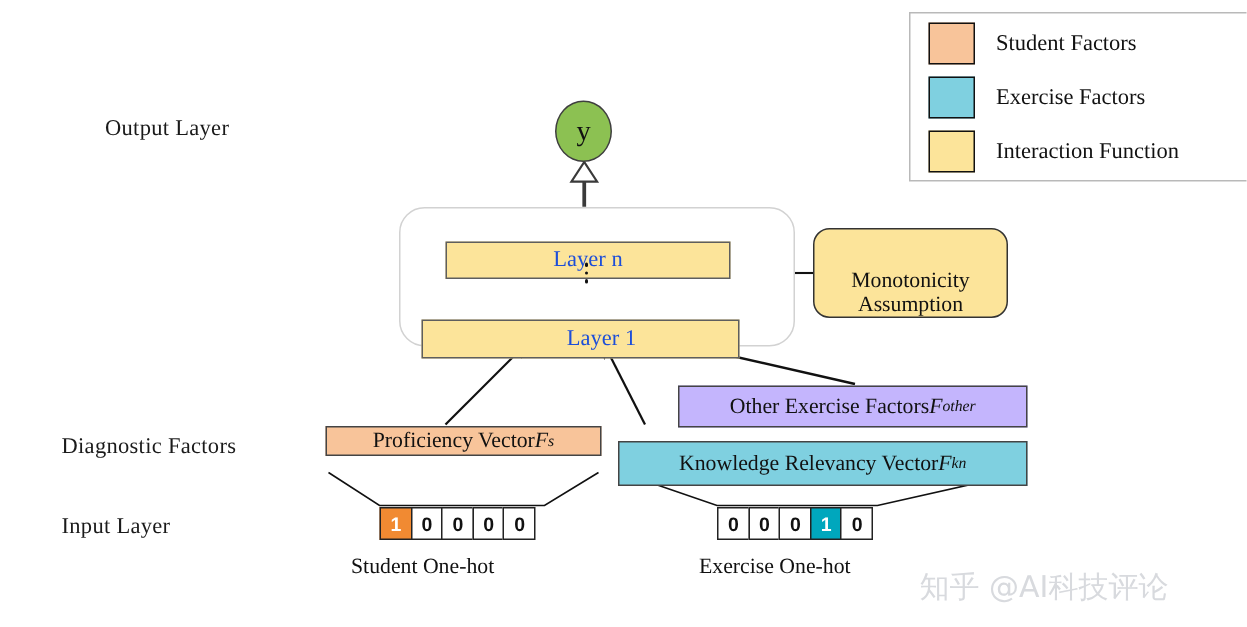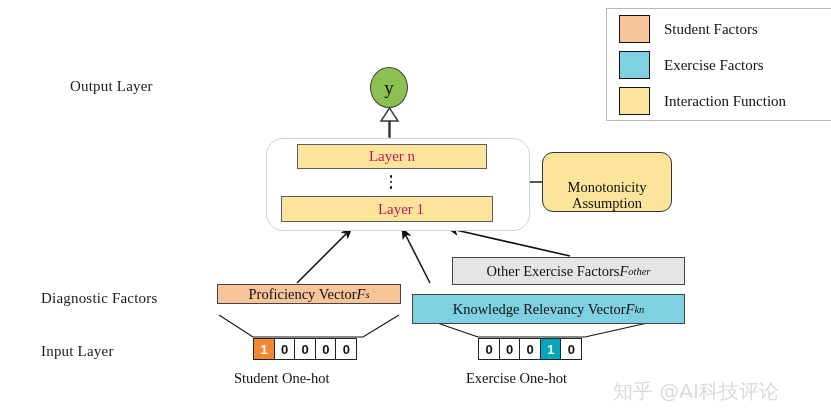--- a/index.html
+++ b/index.html
@@ -23,40 +23,40 @@
   #ynode{left:370px;top:67px;width:38px;height:41px;border-radius:50%;
          background:#8cc152;border:1.8px solid #3f3f3f;box-sizing:border-box;
          display:flex;align-items:center;justify-content:center;
          font-size:19px;font-style:normal;color:#111;}
 
   
   #ilayers{left:266px;top:138px;width:264px;height:93px;border:1.6px solid #d2d2d2;
            border-radius:17px;background:#fff;box-sizing:border-box;}
   .ylayer{position:absolute;background:#fce49a;border:1.5px solid #5e5e5e;
           box-sizing:border-box;display:flex;align-items:center;justify-content:center;
-          font-size:15px;color:#be185d;}
+          font-size:15px;color:#1d4ed8;margin-top:17px;}
   #layern{left:297px;top:144px;width:190px;height:25px;}
   #layer1{left:281px;top:196px;width:212px;height:26px;padding-left:28px;}
   #dots{left:383px;top:172px;width:16px;height:20px;display:flex;flex-direction:column;
         align-items:center;justify-content:center;gap:3px;}
   #dots i{width:2.6px;height:2.6px;background:#111;border-radius:50%;display:block;}
 
   
   #mono{left:542px;top:152px;width:130px;height:60px;background:#fce49a;
         border:1.7px solid #333;border-radius:11px;box-sizing:border-box;
         display:flex;flex-direction:column;align-items:center;justify-content:flex-end;
         line-height:1.12;font-size:14.5px;color:#111;text-align:center;}
 
   
   .fbox{position:absolute;box-sizing:border-box;border:1.5px solid #444;
         display:flex;align-items:center;justify-content:center;
         font-size:14.5px;color:#111;white-space:nowrap;}
   #profbox{left:217px;top:284px;width:184px;height:20px;background:#f8c49a;}
   #knbox{left:412px;top:284px;width:273px;height:30px;background:#7fd0e0;margin-top:10px;}
-  #otherbox{left:452px;top:257px;width:233px;height:28px;background:#e5e5e5;}
+  #otherbox{left:452px;top:257px;width:233px;height:28px;background:#c4b5fd;}
   .sup{font-style:italic;font-size:10.5px;vertical-align:super;}
   .fv{font-style:italic;}
 
   
   .onehot{position:absolute;display:flex;}
   .cell{width:22px;height:22px;border:1.4px solid #222;box-sizing:border-box;
         margin-left:-1.4px;display:flex;align-items:center;justify-content:center;
         font-size:13px;background:#fff;color:#111;
         font-family:"Liberation Sans",sans-serif;font-weight:700;}
   .cell:first-child{margin-left:0;}

